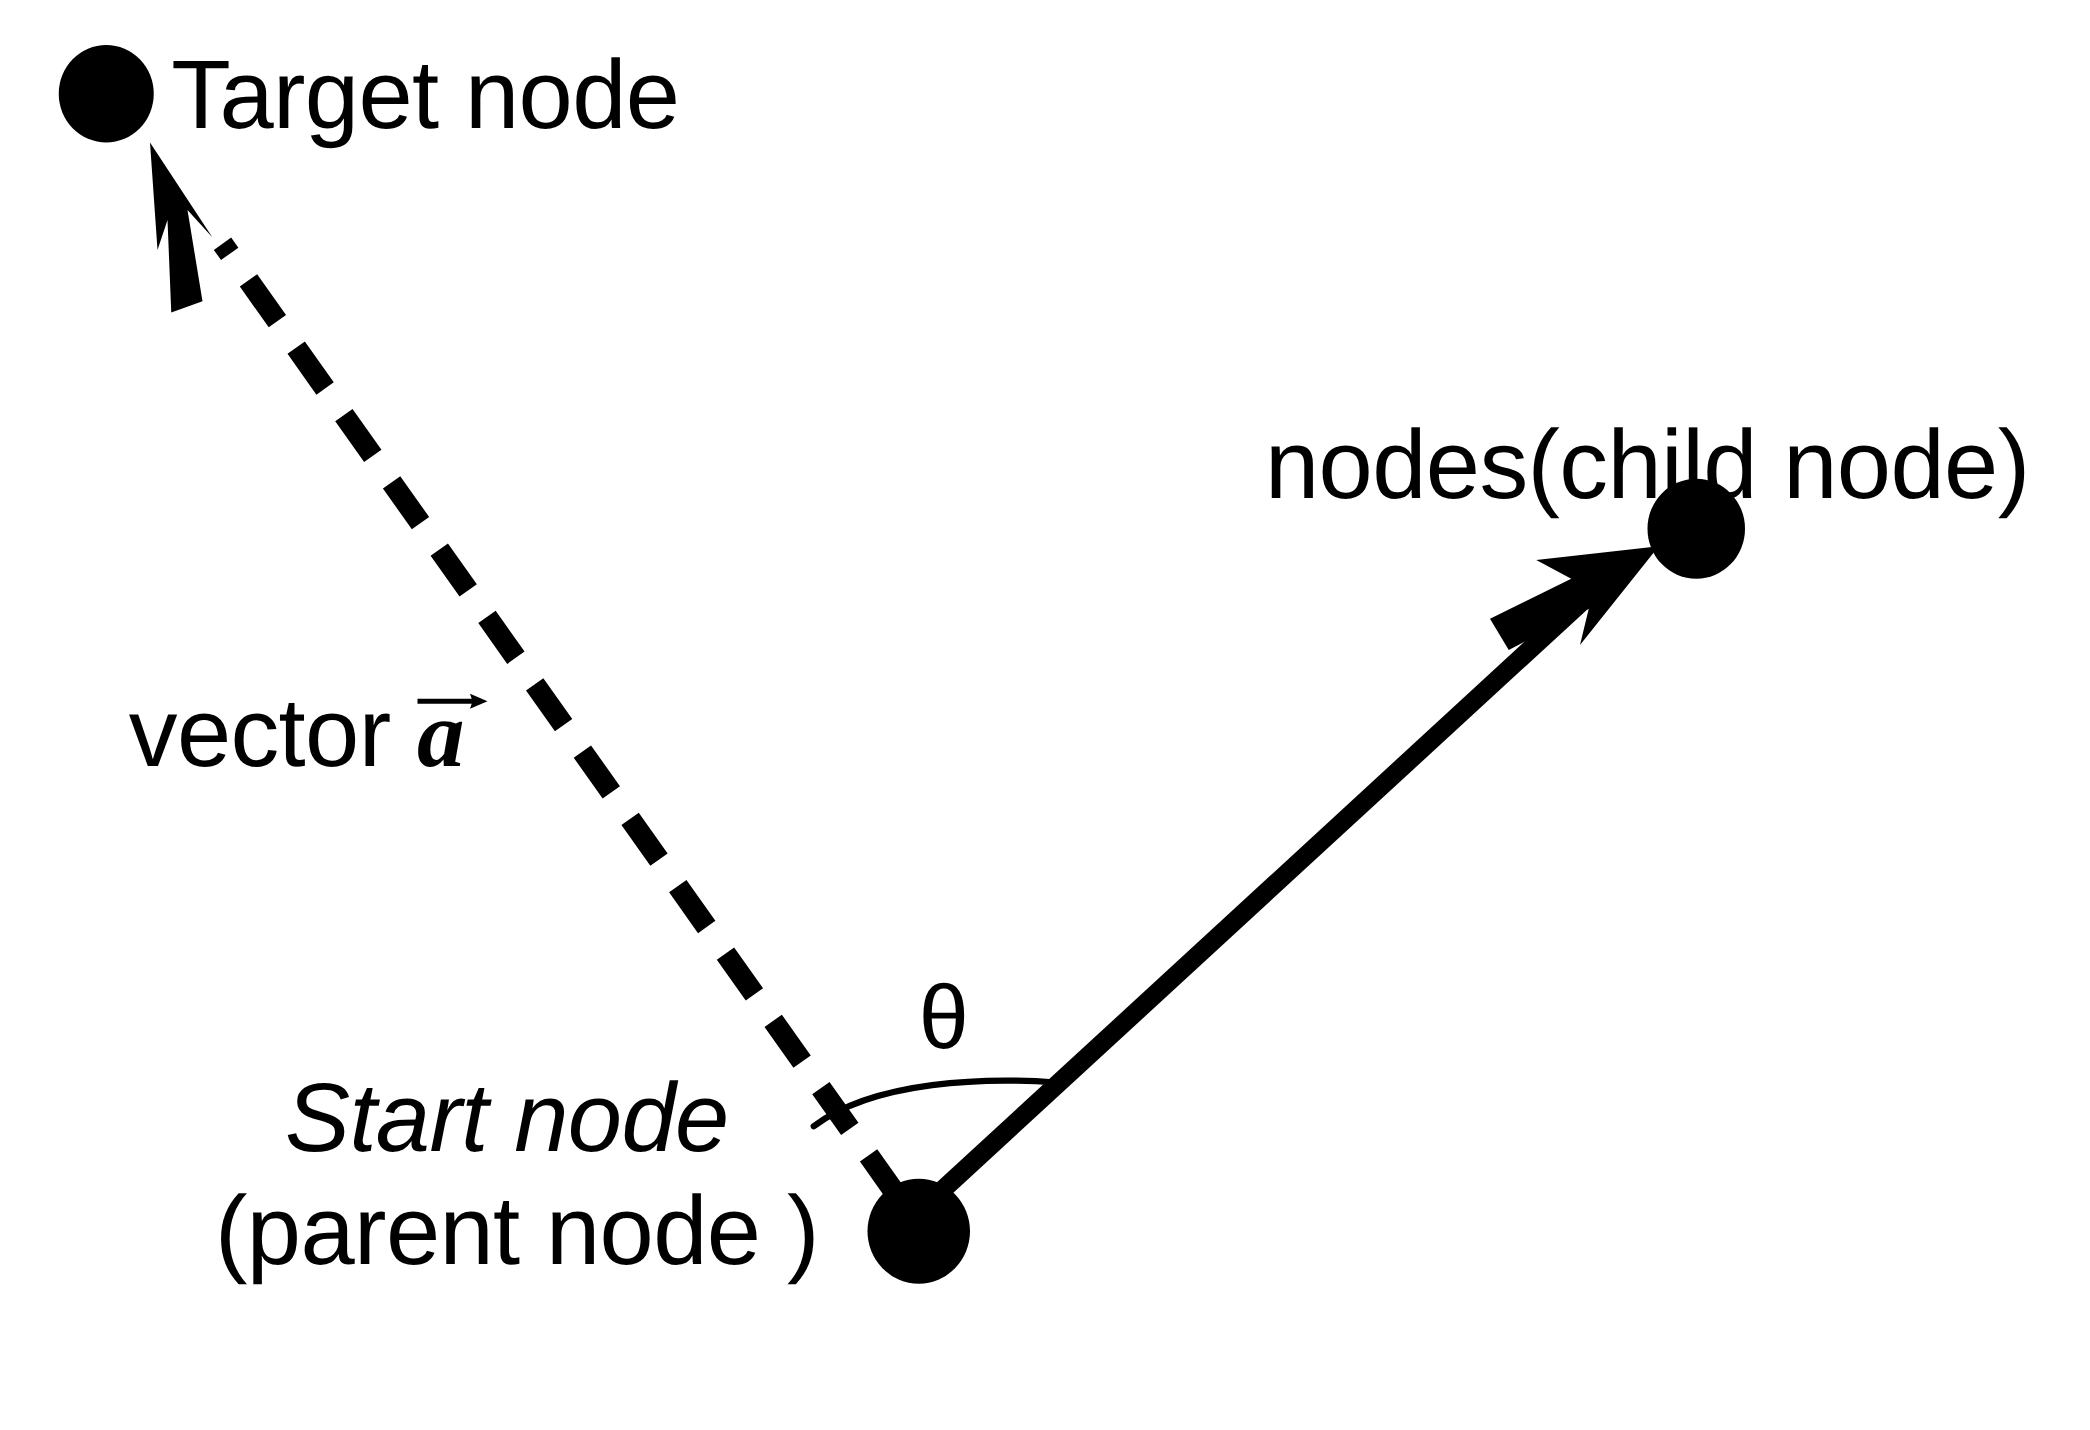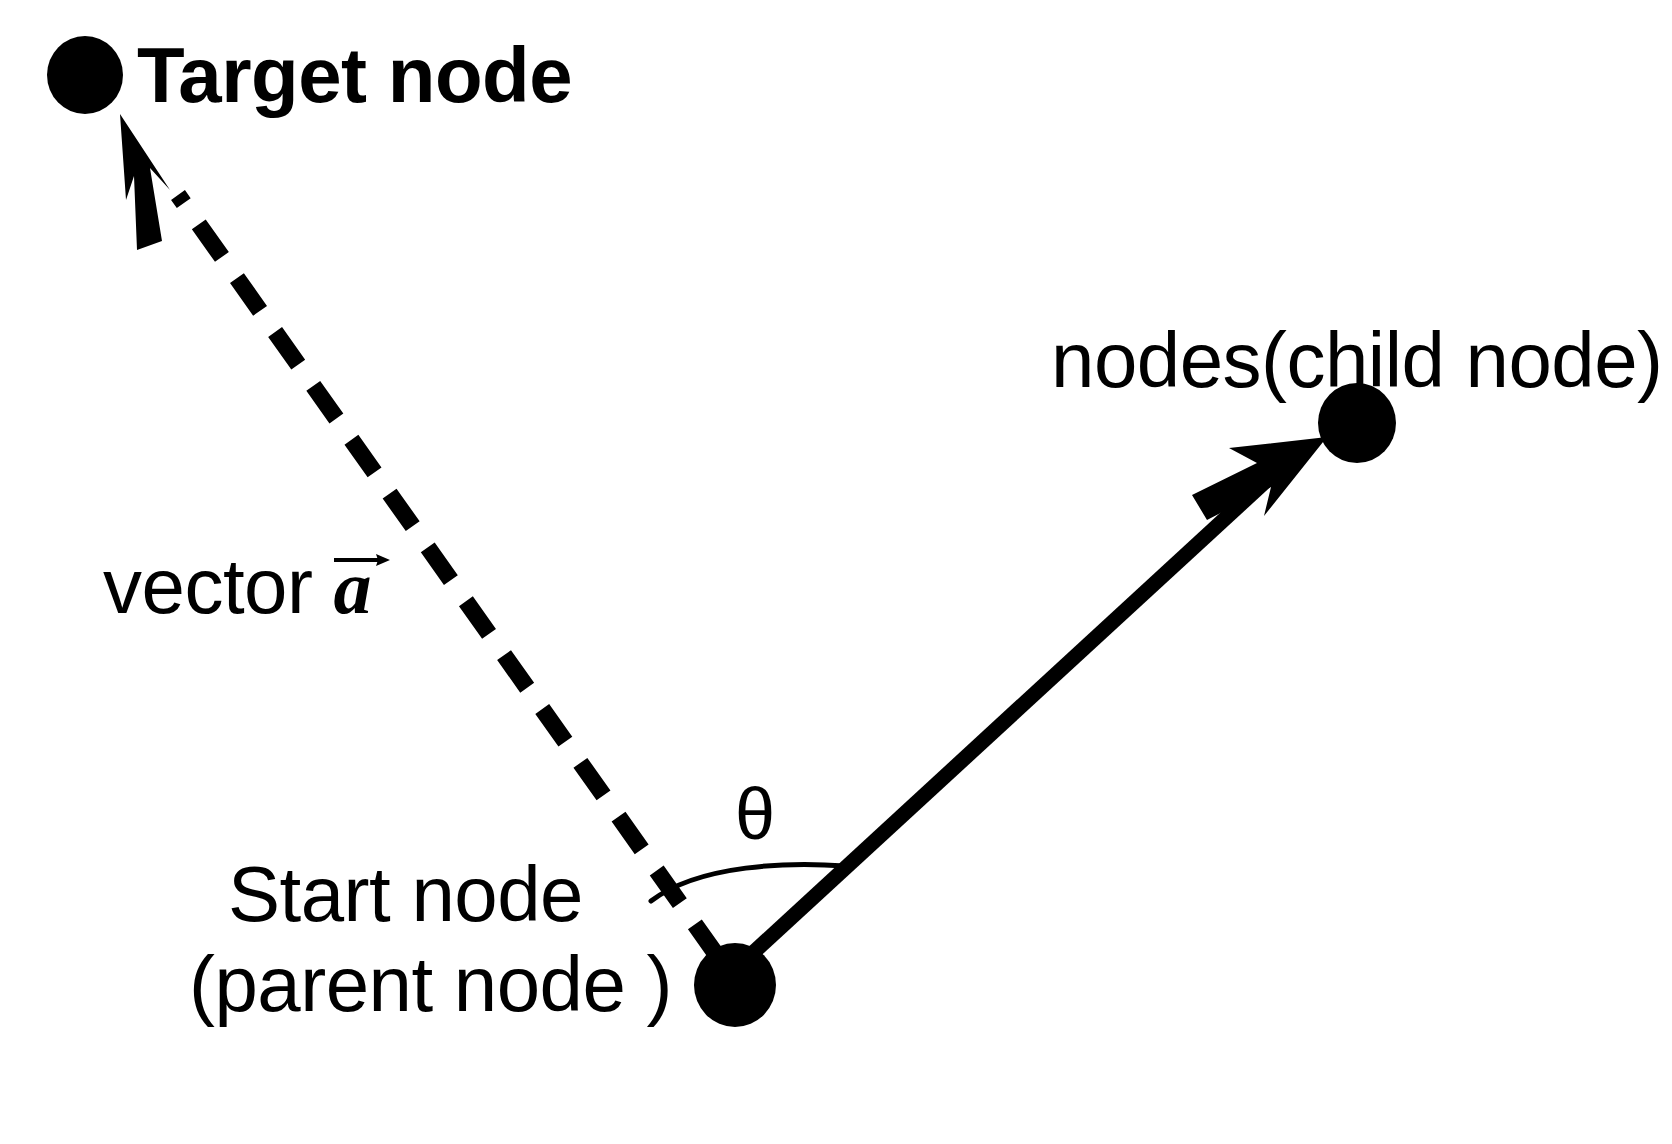--- a/index.html
+++ b/index.html
@@ -50,29 +50,29 @@
   }
   .theta {
     position: absolute;
     color: #000000;
     font-family: "Liberation Sans", sans-serif;
     font-size: 72px;
     line-height: 1;
     white-space: pre;
   }
   
-  #lbl-target      { left: 137px;  top: 36px; font-weight: bold;  }
+  #lbl-target      { left: 137px;  top: 36px;  }
   #lbl-neigh1      { left: 1012px; top: 211px; }
-  #lbl-neigh2      { left: 1012px; top: 321px; margin-left: 39px; }
+  #lbl-neigh2      { left: 1012px; top: 332px; }
   #lbl-search1     { left: 78px;   top: 459px; }
   #lbl-search2     { left: 78px;   top: 547px; margin-left: 25px; }
   #lbl-move1       { left: 702px;  top: 494px; }
   #lbl-move2       { left: 702px;  top: 582px; }
-  #lbl-start1      { left: 228px;  top: 855px; }
-  #lbl-start2      { left: 172px;  top: 945px; margin-left: 17px; }
+  #lbl-start1      { left: 228px;  top: 855px; font-style: italic; }
+  #lbl-start2      { left: 172px;  top: 945px; }
   #lbl-theta       { left: 735px;  top: 778px; }
 </style>
 </head>
 <body>
 
 <div id="stage">
 
   <svg id="diagram" viewBox="0 0 1672 1144" xmlns="http://www.w3.org/2000/svg">
 
     <g>

